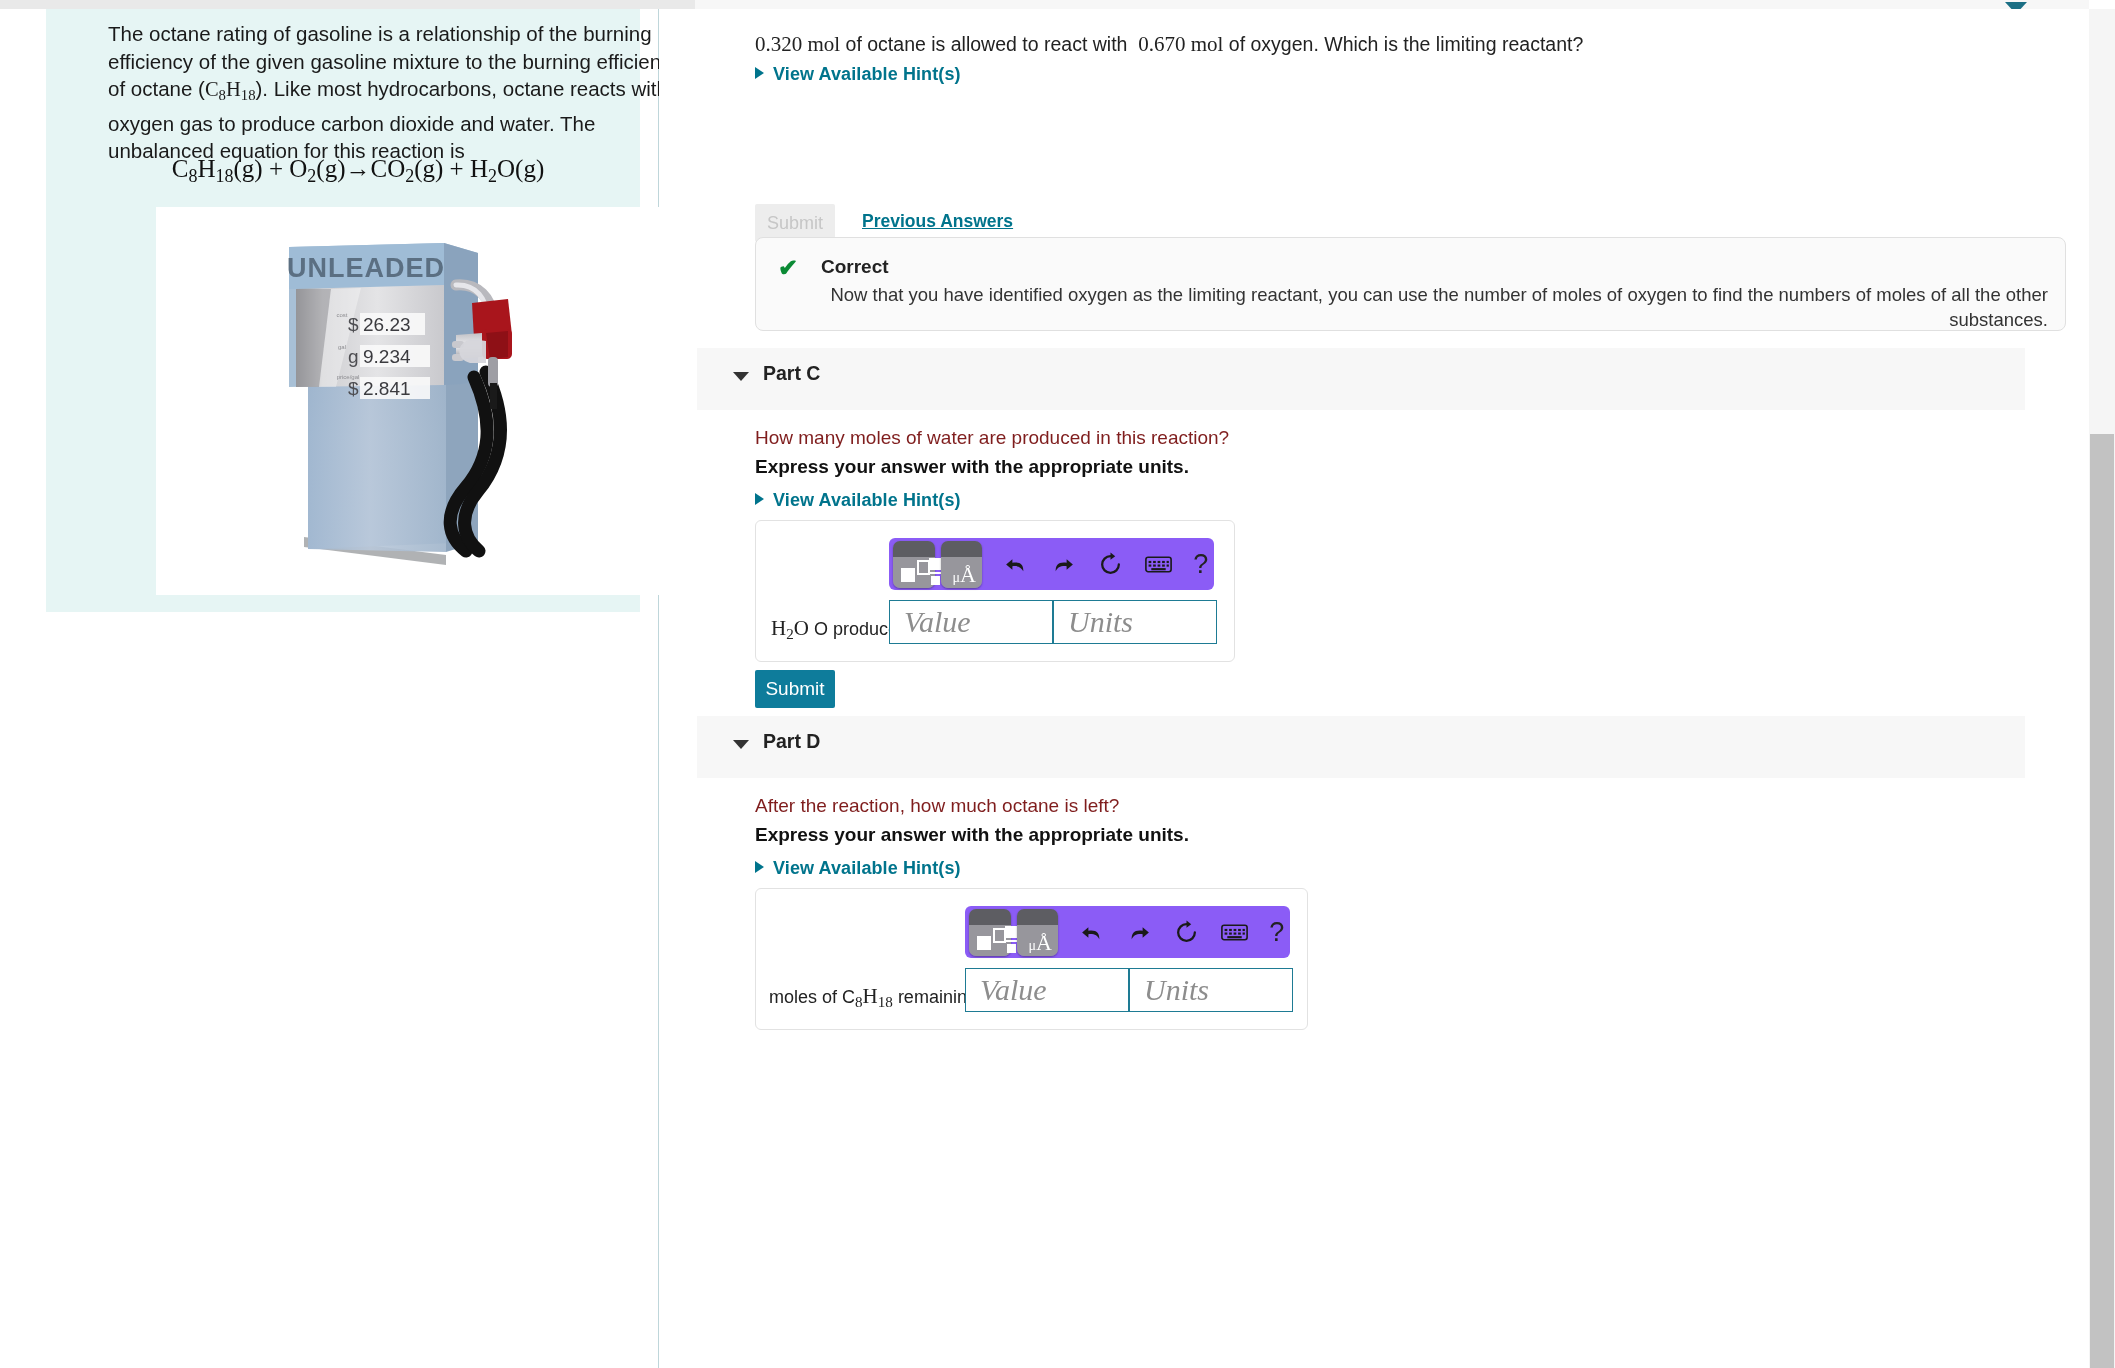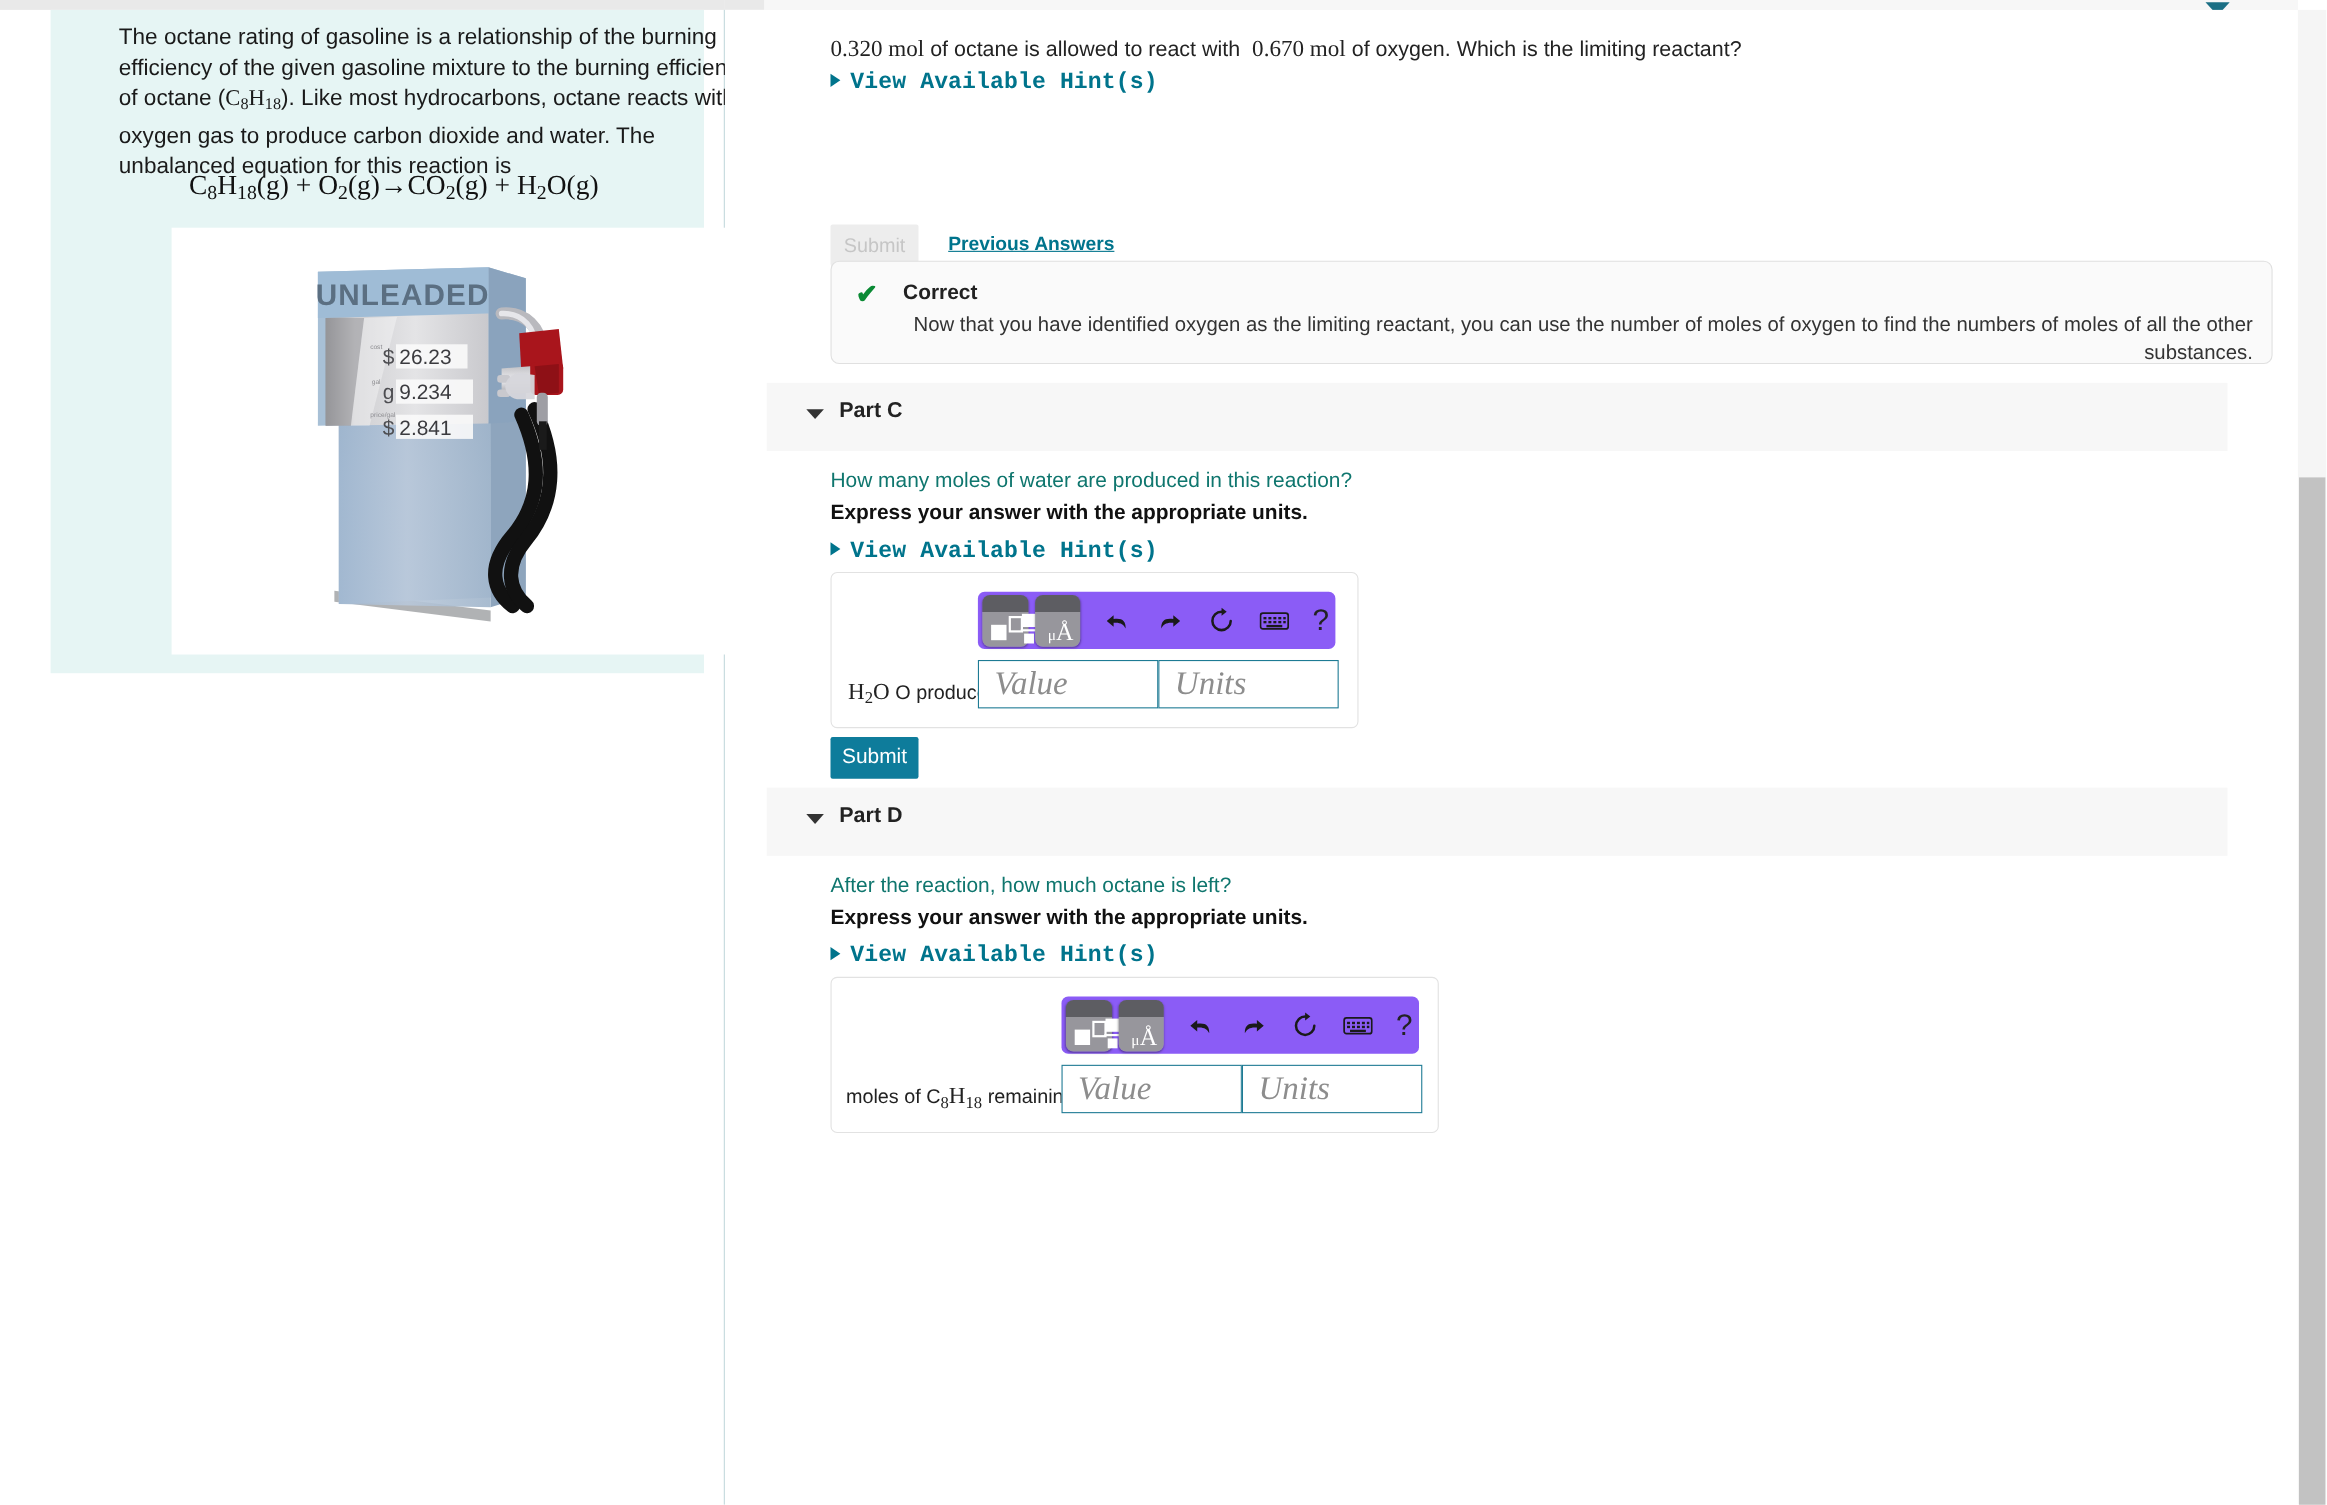--- a/index.html
+++ b/index.html
@@ -57,23 +57,22 @@
   .rpane { position:absolute; left:659px; top:9px; width:1456px; height:1359px; background:#fff; }
 
   .q-text {
     position:absolute; left:96px; top:22px; width:1320px;
     font-size:19.5px; color:#222; line-height:26px;
   }
   .q-text .mol { font-family:"Liberation Serif", serif; font-size:21px; }
 
   .hint-link {
     position:absolute;
-    font-size:21px; font-weight:bold; color:#00748c; cursor:pointer;
+    font-size:18px; font-weight:bold; color:#00748c; cursor:pointer;
     letter-spacing:0.1px;
-    font-family:Liberation Mono, monospace;
   }
   .hint-link .tri {
     display:inline-block; width:0;height:0;
     border-left:9px solid #00748c; border-top:6px solid transparent; border-bottom:6px solid transparent;
     margin-right:9px; vertical-align:1px;
   }
 
   .radio-box {
     position:absolute; left:96px; top:85px; width:305px; height:95px;
     border:1px solid #d3d3d3; border-radius:7px; background:#fff;
@@ -123,21 +122,21 @@
     background:#f7f7f7;
   }
   .part-bar .caret {
     position:absolute; left:36px; top:24px; width:0;height:0;
     border-top:9px solid #333; border-left:8px solid transparent; border-right:8px solid transparent;
   }
   .part-bar .plabel {
     position:absolute; left:66px; top:14px; font-size:19.5px; font-weight:bold; color:#222;
   }
 
-  .qline { position:absolute; font-size:19px; color:#0f766e; }
+  .qline { position:absolute; font-size:19px; color:#7f1d1d; }
   .qline.bold { font-weight:bold; color:#111; }
 
   
   .ans-card {
     position:absolute;
     border:1px solid #e2e2e2; border-radius:6px; background:#fff;
   }
   .ans-toolbar {
     position:absolute; background:#8b5cf6; border-radius:6px;
     display:flex; align-items:center;justify-content:center;

